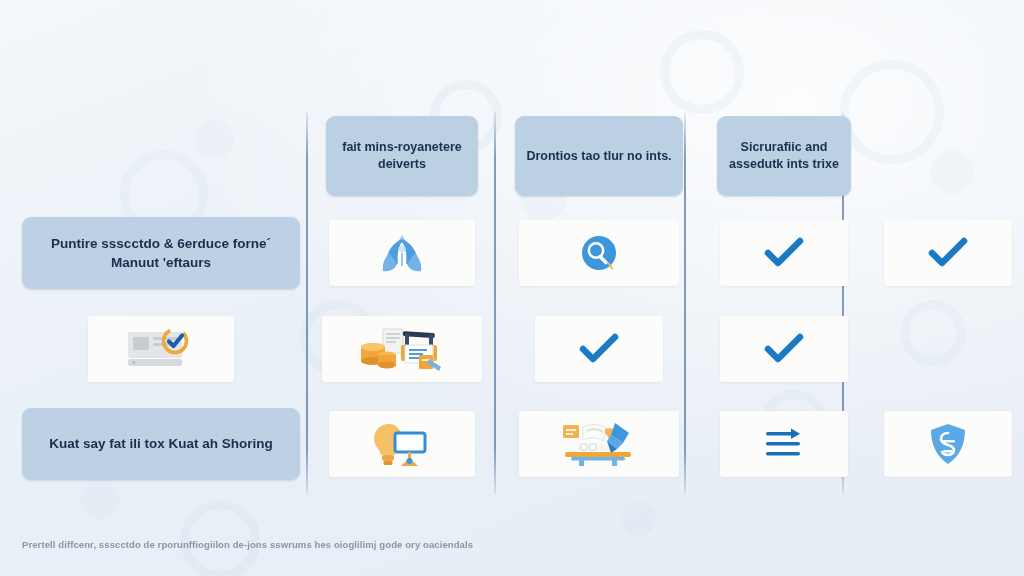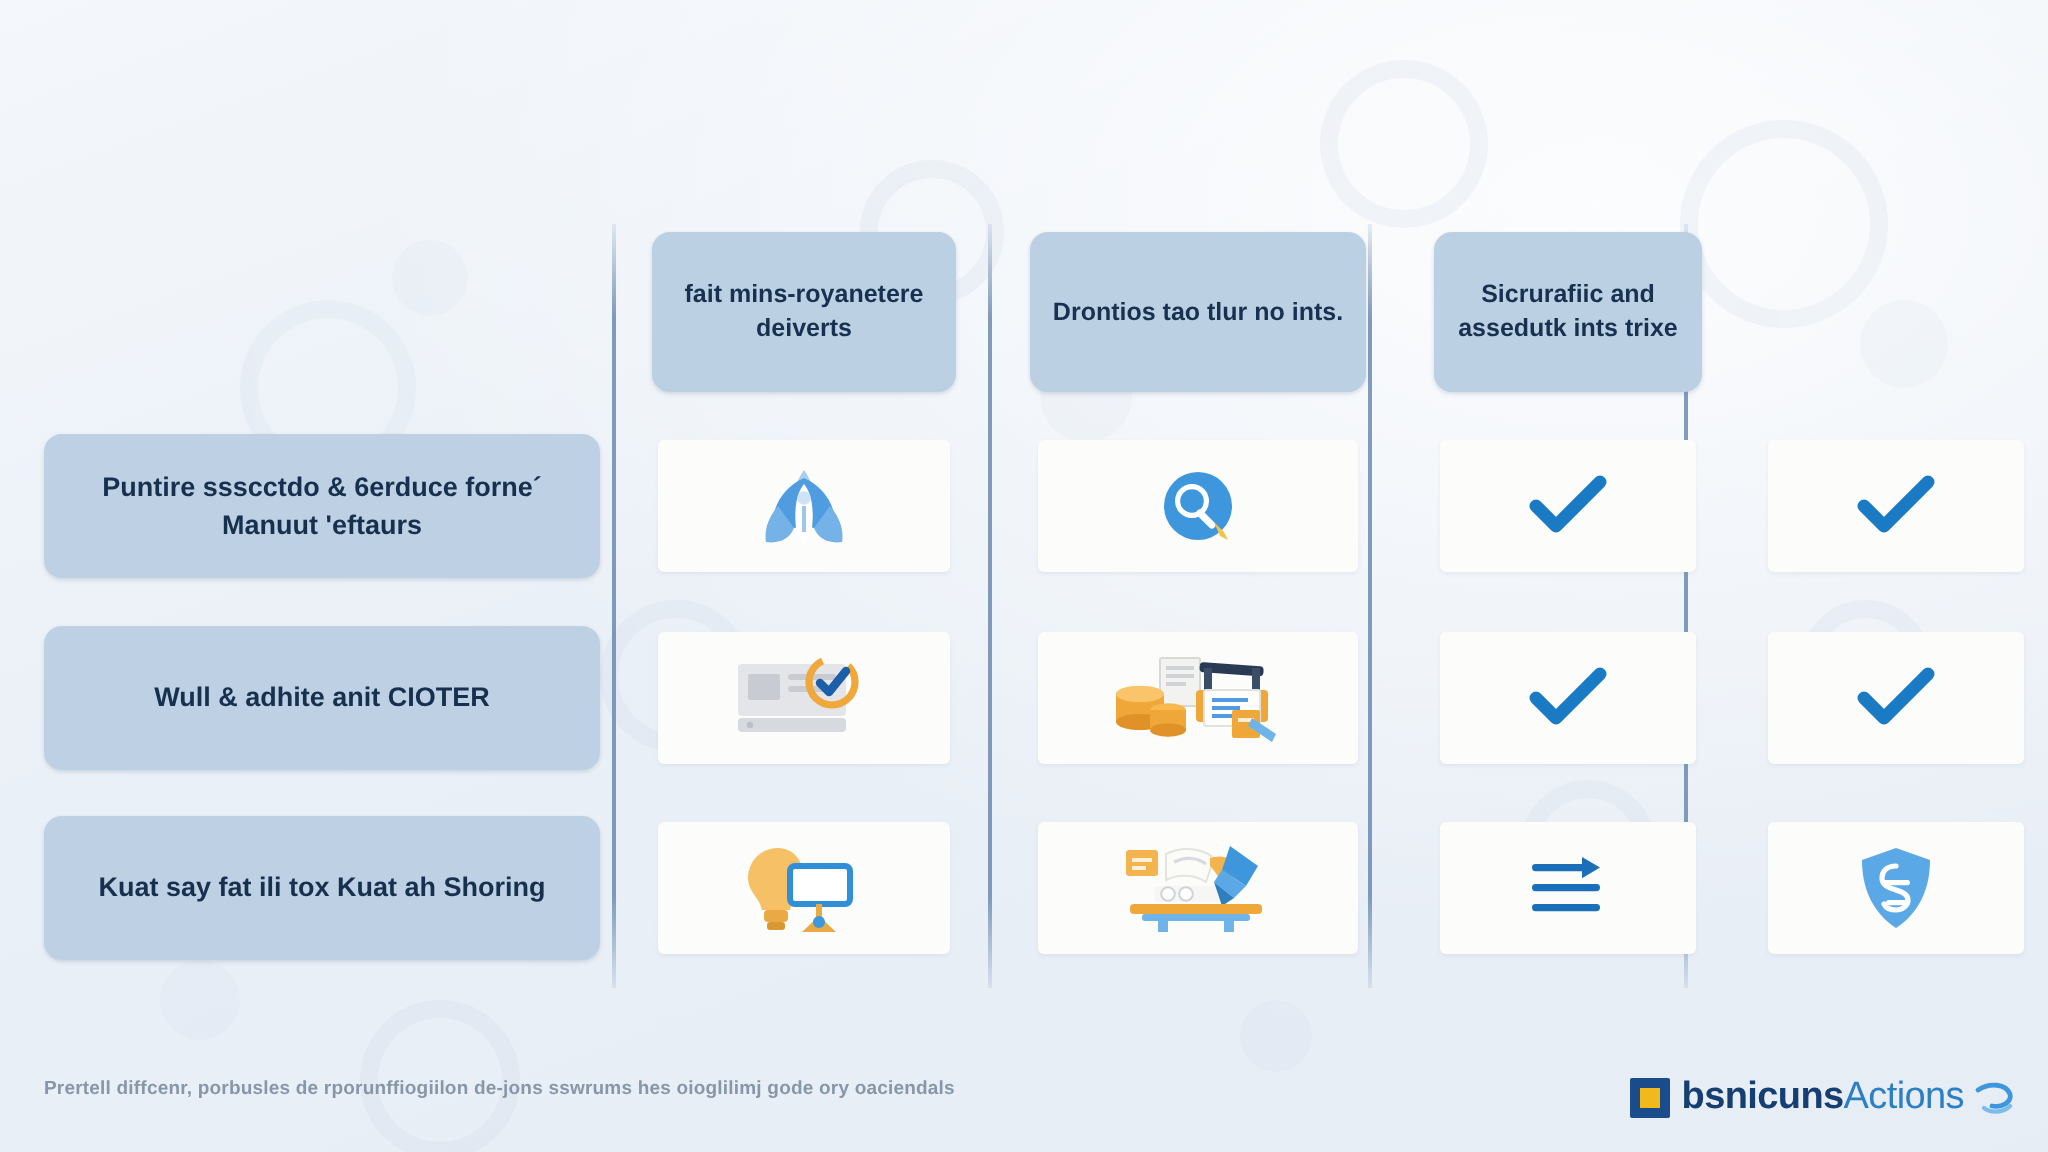--- a/index.html
+++ b/index.html
@@ -282,23 +282,20 @@
     </div>
 
     <div class="cell w4">
       <span>
         <svg class="icon-svg" width="40" height="34" viewBox="0 0 40 34">
           <path d="M4 17 L14 27 L36 5" fill="none" stroke="#1a7ac4" stroke-width="6.5" stroke-linecap="round" stroke-linejoin="round"></path>
         </svg>
       </span>
     </div>
 
-    <div class="row-head">
-      <span>Wull &amp; adhite anit CIOTER</span>
-    </div>
 
     <div class="cell w1">
       <span>
         <svg class="icon-svg" width="72" height="42" viewBox="0 0 72 42">
           <rect x="3" y="4" width="54" height="26" rx="2" fill="#e3e5e8"></rect>
           <rect x="8" y="9" width="16" height="13" rx="1" fill="#c8ccd2"></rect>
           <rect x="28" y="9" width="24" height="3" rx="1.5" fill="#c8ccd2"></rect>
           <rect x="28" y="15" width="20" height="3" rx="1.5" fill="#c8ccd2"></rect>
           <rect x="3" y="31" width="54" height="7" rx="2" fill="#d6d9de"></rect>
           <circle cx="9" cy="34.5" r="1.6" fill="#bcc0c6"></circle>
@@ -412,29 +409,17 @@
           <path d="M20 11 C15 11 13 14 13 17 C13 21 17 22 20 23 C23 24 26 25 26 28 C26 31 23 33 20 33 C17 33 15 32 14 30" fill="none" stroke="#ffffff" stroke-width="2.6" stroke-linecap="round"></path>
           <rect x="13" y="18" width="14" height="2.6" rx="1.3" fill="#ffffff"></rect>
           <rect x="15" y="28" width="12" height="2.6" rx="1.3" fill="#ffffff"></rect>
         </svg>
       </span>
     </div>
 
   </div>
 
   <div class="footer-note">
-    <div>Prertell diffcenr, porbusles de rporunffiogiilon de-jons sswrums hes oioglilimj gode ory oaciendals</div>
+    <div>Prertell diffcenr, ssscctdo de rporunffiogiilon de-jons sswrums hes oioglilimj gode ory oaciendals</div>
   </div>
 
-  <div class="brand">
-    <span class="brand-mark">
-        <span></span>
-      </span>
-    <span class="brand-text"><span>bsnicuns</span><span class="light">Actions</span></span>
-    <span class="brand-swoosh">
-      <svg class="icon-svg" width="22" height="22" viewBox="0 0 22 22">
-        <path d="M3 7 C9 3 17 4 19 9 C20 13 15 16 10 15" fill="none" stroke="#3e97dd" stroke-width="2.4" stroke-linecap="round"></path>
-        <path d="M6 16 C10 19 16 18 19 15" fill="none" stroke="#7cbceb" stroke-width="2.2" stroke-linecap="round"></path>
-      </svg>
-    </span>
-  </div>
 
 </div>
 
 </body></html>

